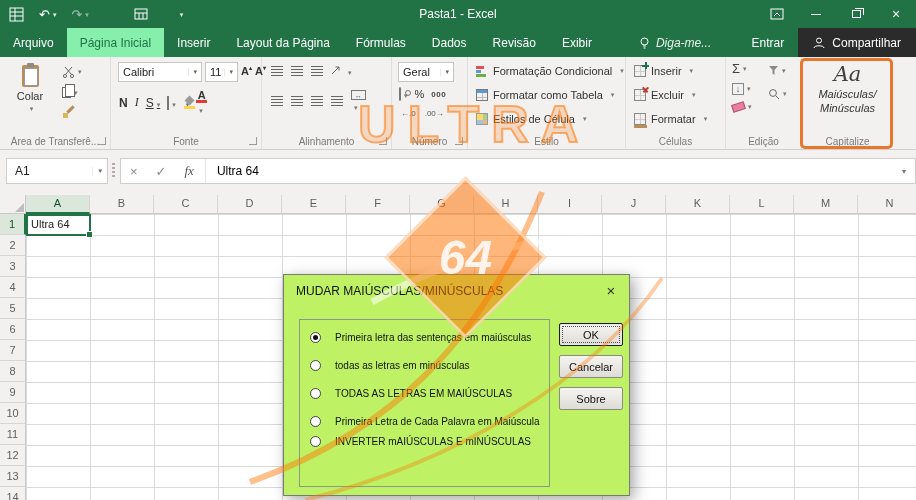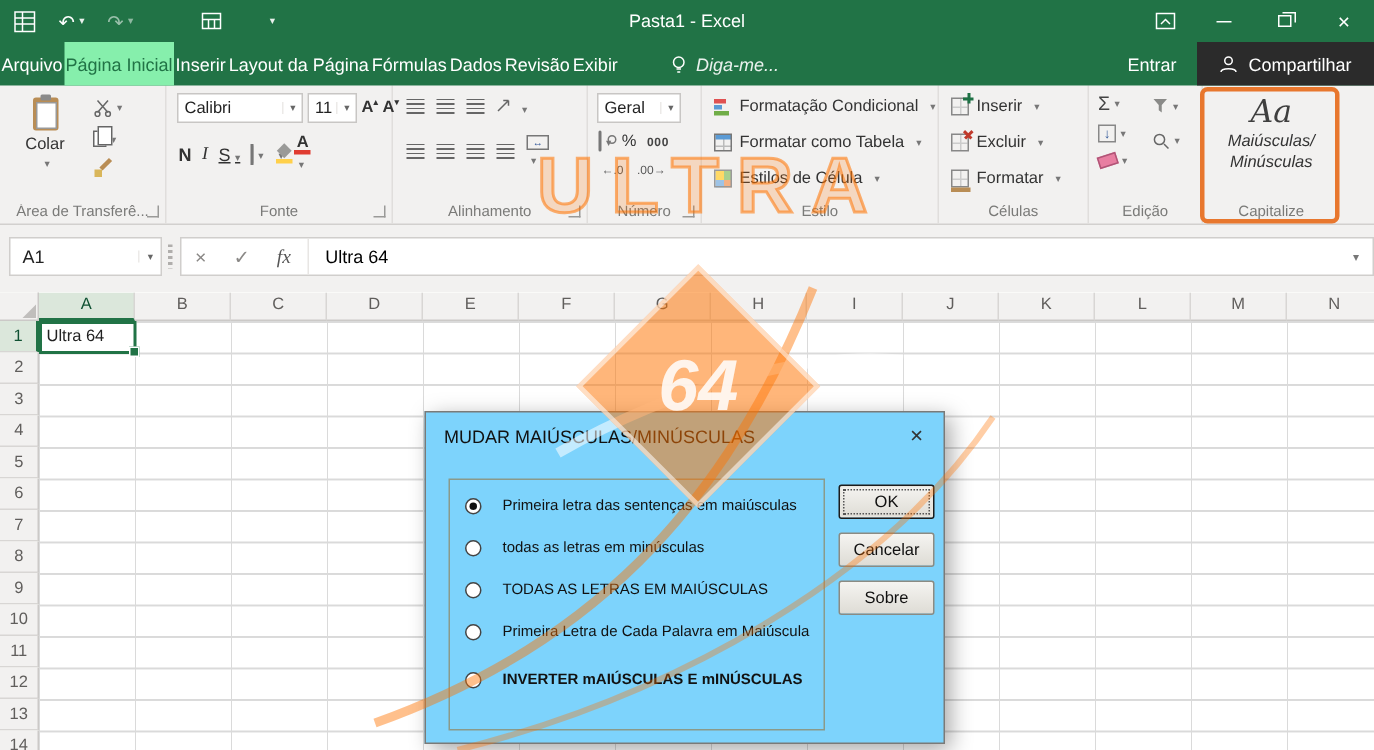--- a/index.html
+++ b/index.html
@@ -19,21 +19,21 @@
 .mini-line{width:10px;height:1px;background:#fff;}
 .restore-box{position:relative;width:9px;height:8px;border:1px solid #fff;}
 .restore-box::before{content:"";position:absolute;left:2px;top:-3px;width:8px;height:6px;
   border:1px solid #fff;border-bottom:none;border-left:none;}
 .ribopt{width:30px;display:flex;align-items:center;justify-content:center;margin-right:4px;}
 
 
 .tabbar{position:absolute;top:28px;left:0;right:0;height:29px;background:#217346;
         display:flex;align-items:stretch;color:#fff;z-index:19;font-size:12px;}
 .tabs{display:flex;align-items:stretch;}
-.tab{display:flex;align-items:center;padding:0 1px;white-space:nowrap;cursor:default;}
+.tab{display:flex;align-items:center;padding:0 13px;white-space:nowrap;cursor:default;}
 .tab.active{background:#86efac;color:#217346;}
 .tellme{display:flex;align-items:center;gap:6px;padding:0 10px;margin-left:24px;
         color:rgba(255,255,255,.9);font-style:italic;}
 .tab-right{margin-left:auto;display:flex;align-items:stretch;}
 .signin{display:flex;align-items:center;padding:0 14px;}
 .share{display:flex;align-items:center;gap:7px;background:#2b2b2b;padding:0 15px;}
 
 
 .ribbon{position:absolute;top:57px;left:0;right:0;height:93px;background:#f2f1f0;
         border-bottom:1px solid #d2d0ce;z-index:18;font-size:11px;color:#333;}
@@ -184,31 +184,31 @@
 .cells{position:absolute;left:26px;top:19px;right:0;bottom:0;
    background-image:linear-gradient(to right,#dadada 1px,transparent 1px),
                     linear-gradient(to bottom,#dadada 1px,transparent 1px);
    background-size:64px 21px;}
 .acell{position:absolute;left:0;top:0;width:65px;height:22px;border:2px solid #217346;
    background:#fff;font-size:11px;line-height:17px;padding-left:3px;}
 .acell::after{content:"";position:absolute;right:-4px;bottom:-4px;width:5px;height:5px;
    background:#217346;border:1px solid #fff;}
 
 
-.dialog{position:absolute;left:283px;top:274px;width:347px;height:222px;background:#7dd3fc;
+.dialog{position:absolute;left:283px;top:274px;width:347px;height:222px;background:#bef264;
    border:1px solid #7a7a78;box-shadow:4px 4px 14px rgba(0,0,0,.35);z-index:40;}
 .dlg-title{position:absolute;left:12px;top:9px;font-size:12px;color:#111;}
 .dlg-close{position:absolute;right:5px;top:4px;width:26px;height:22px;display:flex;
    align-items:center;justify-content:center;font-size:15px;color:#333;}
 .groupbox{position:absolute;left:15px;top:44px;width:251px;height:168px;border:1px solid #8a9a8a;}
 .opts{position:absolute;inset:0;}
 .opt{position:absolute;left:10px;height:14px;display:flex;align-items:center;gap:14px;
    font-size:10px;color:#111;white-space:nowrap;text-align:right;}
 .opt:nth-child(1){top:10px;}.opt:nth-child(2){top:38px;}.opt:nth-child(3){top:66px;}
-.opt:nth-child(4){top:94px;}.opt:nth-child(5){top:126px;font-weight:bold;}
+.opt:nth-child(4){top:94px;}.opt:nth-child(5){top:114px;}
 .radio{width:11px;height:11px;border:1px solid #444;border-radius:50%;background:#fff;
    position:relative;flex:none;}
 .opt.selected .radio::after{content:"";position:absolute;inset:2px;background:#111;border-radius:50%;}
 .dlg-btn{position:absolute;left:275px;width:64px;height:23px;font-size:11px;color:#111;
    background:linear-gradient(#f5f4f1,#dedcd5);border:1px solid #8b8b83;border-radius:2px;
    display:flex;align-items:center;justify-content:center;}
 #btn-ok{top:48px;border:1px solid #1c1c1c;box-shadow:inset 0 0 0 1px #e9e7e1;
    outline:1px dotted #555;outline-offset:-4px;}
 #btn-cancel{top:80px;}
 #btn-about{top:112px;}

